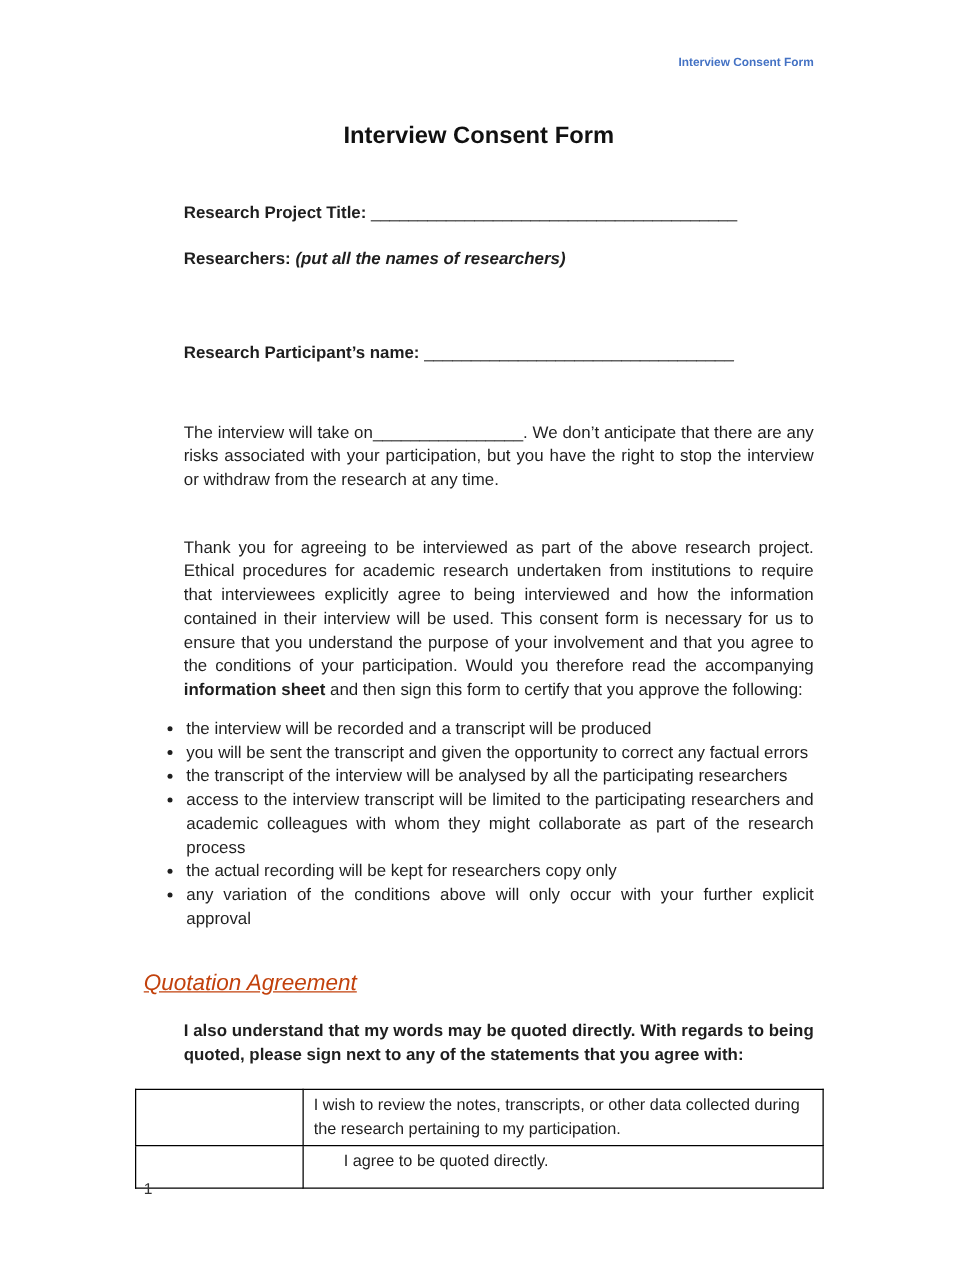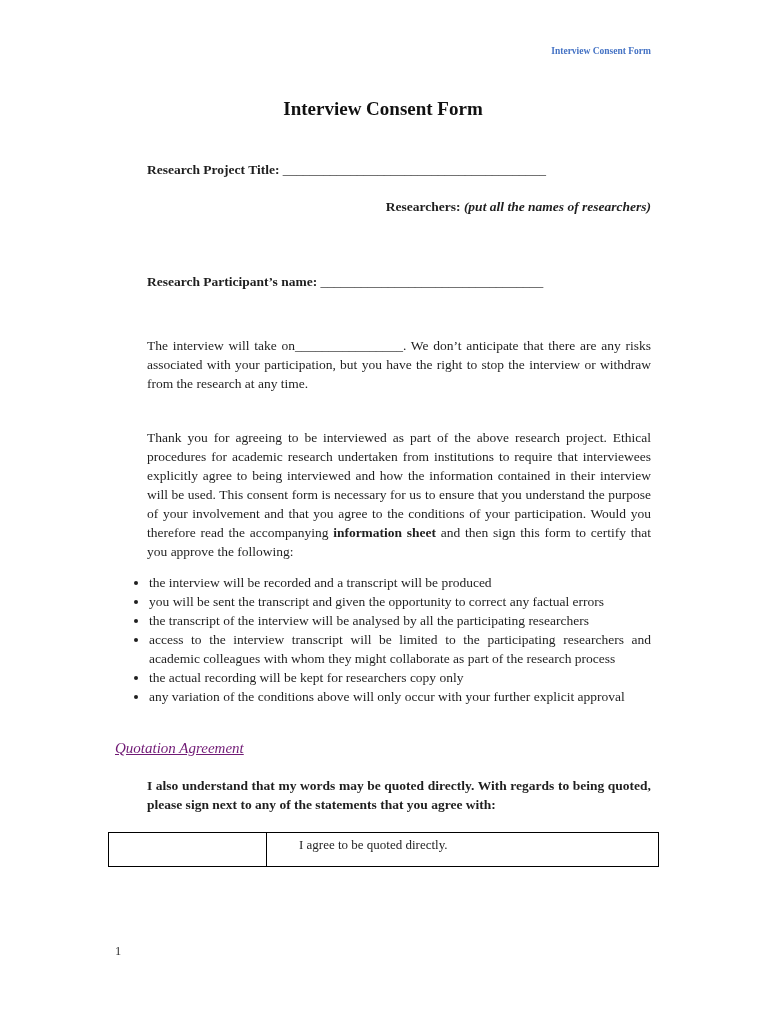--- a/index.html
+++ b/index.html
@@ -1,20 +1,20 @@
 <!DOCTYPE html>
 <html><head>
 <meta charset="utf-8">
 <style>
   html,body{margin:0;padding:0;background:#ffffff;}
   .doc{
     position:relative;
     width:768px;height:1024px;
     background:#ffffff;
-    font-family:Liberation Serif, serif;
+    font-family:Liberation Sans, sans-serif;
     color:#1f1f1f;
     box-sizing:border-box;
     padding:45px 117px 0 115px;
     overflow:hidden;
   }
   .header-right{
     text-align:right;
     font-size:9.5px;
     font-weight:bold;
     color:#4472C4;
@@ -25,46 +25,46 @@
     text-align:center;
     font-size:19px;
     line-height:22px;
     font-weight:bold;
     color:#111;
   }
   p{margin:0;}
   .body-txt{font-size:13.5px;line-height:19px;padding-left:32px;}
   .field{margin-top:0;}
   .f-project{margin-top:40px;}
-  .f-researchers{margin-top:18px;text-align:right;}
+  .f-researchers{margin-top:18px;}
   .f-participant{margin-top:56px;}
   .b{font-weight:bold;}
   .i{font-style:italic;}
   .blank{letter-spacing:0;white-space:nowrap;}
   .para{text-align:justify;}
   .p1{margin-top:45px;}
   .p2{margin-top:35px;}
   ul.consent-list{
     margin:12px 0 0 0;
     padding:0 0 0 34px;
     list-style:disc outside;
   }
   ul.consent-list li{
     font-size:13.5px;
     line-height:19px;
     text-align:justify;
   }
   .quote-link{
     display:inline-block;
     margin-top:33px;
-    font-size:15px;
+    font-size:18px;
     line-height:19px;
     font-style:italic;
     text-decoration:underline;
-    color:#701a75;
+    color:#c2410c;
   }
   .quote-intro{
     margin-top:18px;
     font-weight:bold;
   }
   table.quotation-table{
     margin:18px 0 0 -7px;
     border-collapse:collapse;
     width:551px;
     table-layout:fixed;
@@ -129,20 +129,24 @@
     <li>the actual recording will be kept for researchers copy only</li>
     <li>any variation of the conditions above will only occur with your further explicit approval</li>
   </ul>
 
   <span class="quote-link">Quotation Agreement</span>
 
   <p class="body-txt para quote-intro">I also understand that my words may be quoted directly. With regards to being quoted, please sign next to any of the statements that you agree with:</p>
 
   <table class="quotation-table">
     <tbody>
+        <tr>
+      <td class="sig-cell"></td>
+      <td>I wish to review the notes, transcripts, or other data collected during the research pertaining to my participation.</td>
+    </tr>
     <tr class="row-short">
       <td class="sig-cell"></td>
       <td>I agree to be quoted directly.</td>
     </tr>
   </tbody>
     </table>
 
   <div class="page-number">1</div>
 
 </div>

